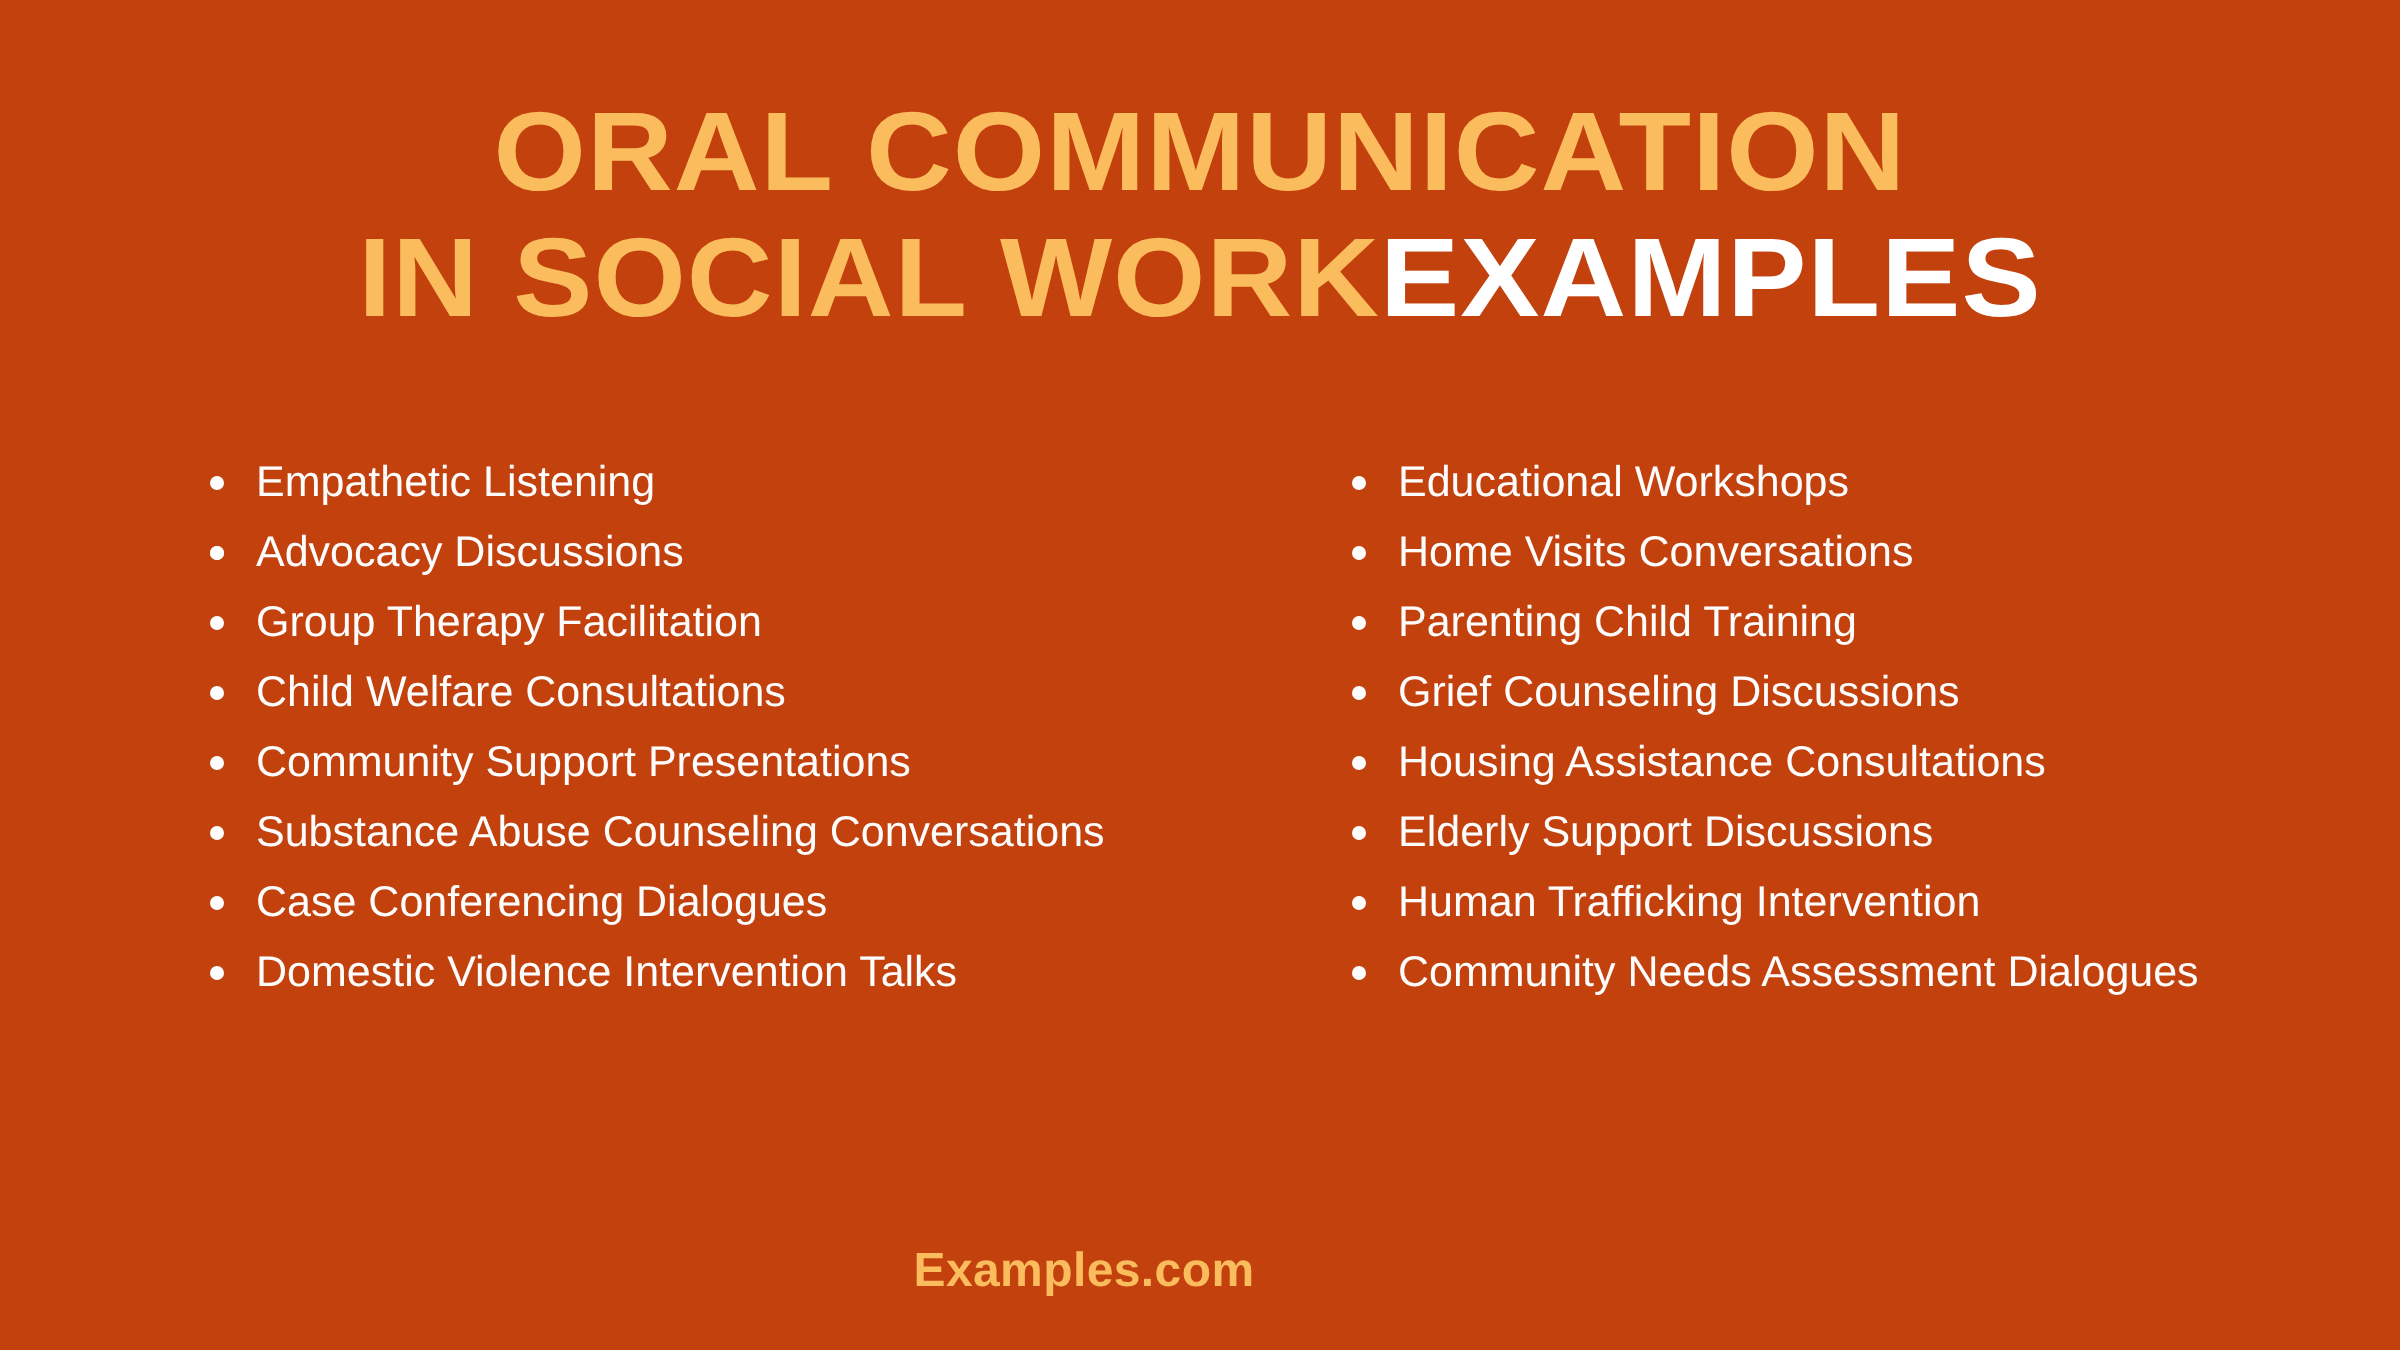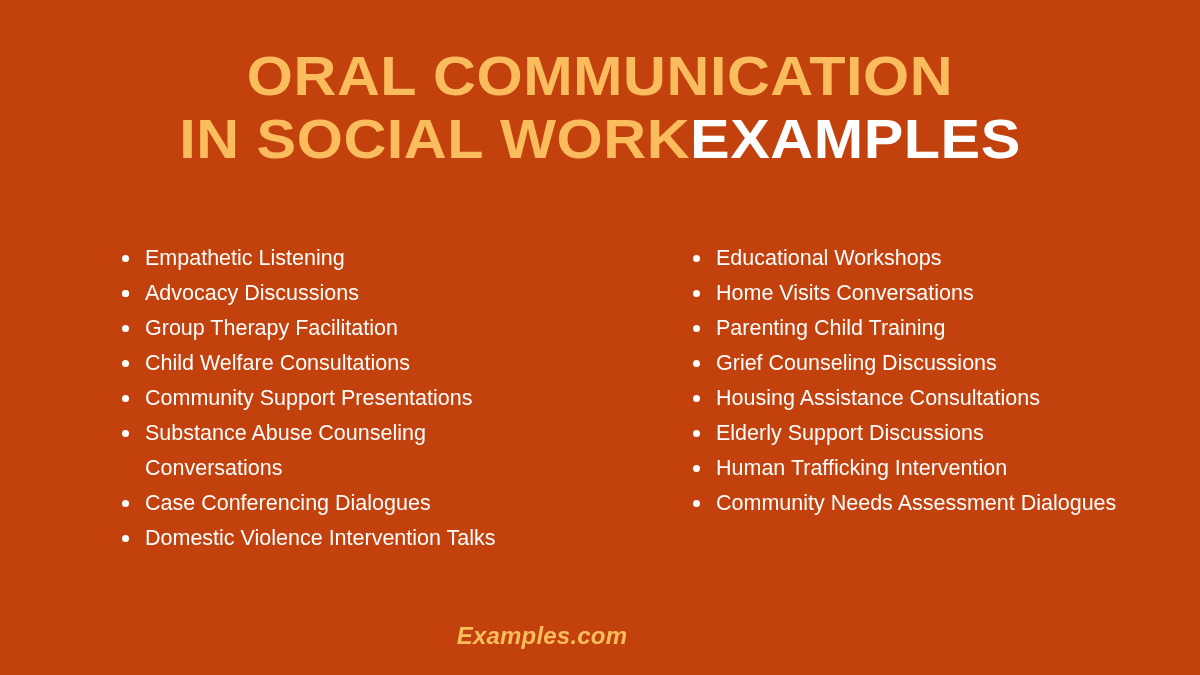--- a/index.html
+++ b/index.html
@@ -55,21 +55,21 @@
     align-items: flex-start;
   }
   .col {
     box-sizing: border-box;
   }
   .col-left  { width: 600px; padding-left: 100px; padding-right: 14px; }
   .col-right { width: 600px; padding-left: 71px;  }
 
   ul.bullets {
     list-style: none;
-    margin: 17px;
+    margin: 0;
     padding: 0;
   }
   ul.bullets li {
     position: relative;
     color: #fdfdfd;
     font-family: "Liberation Sans", "DejaVu Sans", sans-serif;
     font-weight: 400;
     font-size: 21.5px;
     line-height: 35px;
     padding-left: 28px;
@@ -85,21 +85,20 @@
     background: #ffffff;
   }
 
   
   .footer {
     position: absolute;
     left: 0;
     bottom: 25px;
     width: 1084px;
     text-align: center;
-    font-style: italic;
   }
   .footer-logo {
     display: inline-block;
     color: #fbbc5e;
     font-family: "Liberation Sans", "DejaVu Sans", sans-serif;
     font-weight: 700;
     font-size: 24px;
     line-height: 28px;
     letter-spacing: 0.2px;
   }

